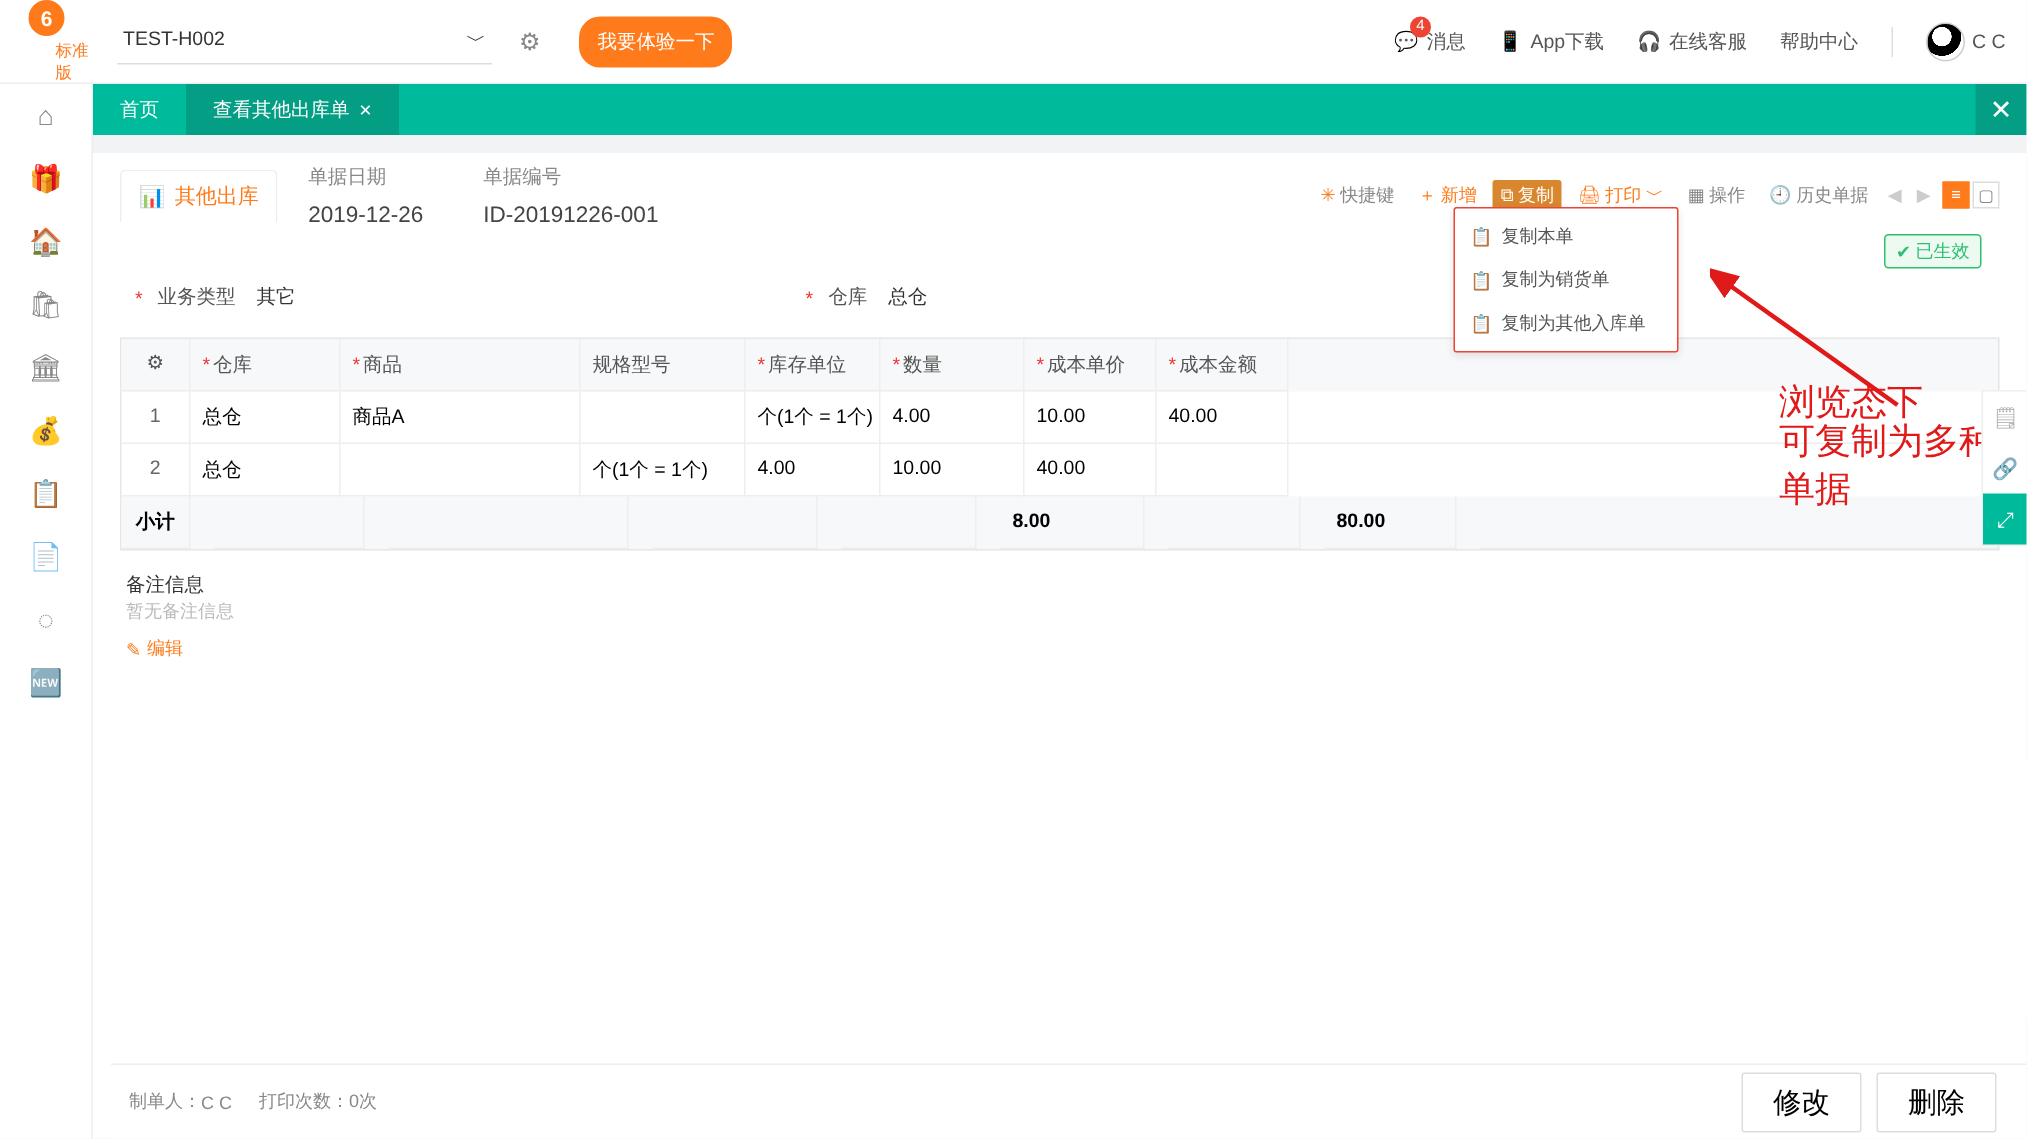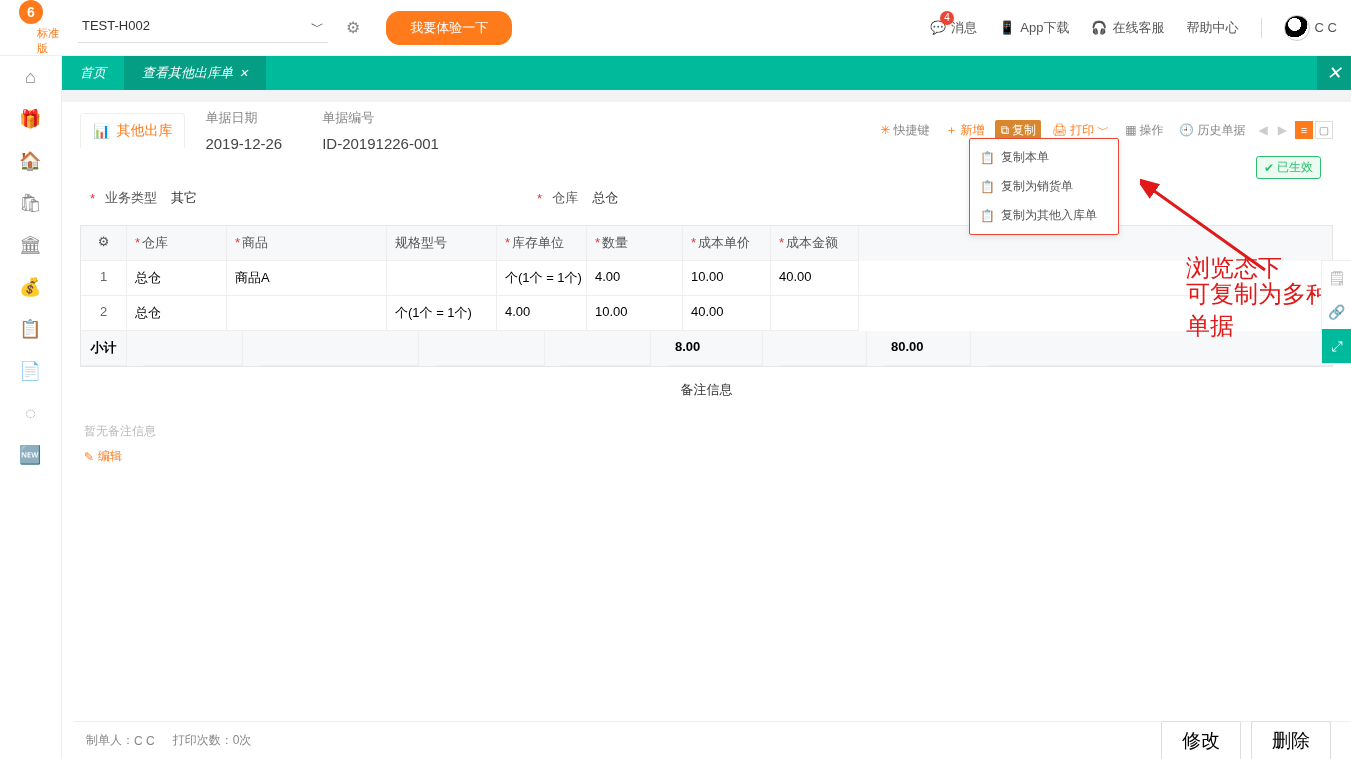--- a/index.html
+++ b/index.html
@@ -6,32 +6,32 @@
 body { width: 1351px; height: 759px; background: #f5f5f5; overflow: hidden; position: relative; }
 
 .topbar { height: 56px; background: #fff; display: flex; align-items: center; padding: 0 14px 0 0; border-bottom: 1px solid #eee; }
 .logo-block { width: 62px; height: 56px; display:flex; flex-direction:column; align-items:center; justify-content:center; }
 .logo-mark { width: 24px; height:24px; border-radius:50%; background:#ff7a1a; display:flex; align-items:center; justify-content:center; color:#fff; font-size:14px; font-weight:700;}
 .logo-text { font-size: 11px; color:#ff7a1a; margin-top:2px;margin-left:37px; }
 .org-select { width: 250px; border-bottom:1px solid #ddd; display:flex; align-items:flex-start; justify-content:space-between; padding:6px 4px; margin-left:16px; }
 .org-select span { font-size:13px; color:#333; }
 .chev { color:#ff7a1a; font-size:12px; }
 .gear-small { color:#888; margin-left:18px; font-size:16px; }
-.primary-btn { background:#ff7a1a; color:#fff; border:none; padding:8px 24px; border-radius:14px; font-size:13px; margin-left:26px; cursor:pointer; }
+.primary-btn { background:#ff7a1a; color:#fff; border:none; padding:8px 12px; border-radius:14px; font-size:13px; margin-left:26px; cursor:pointer; }
 .top-spacer { flex:1; }
 .top-links { display:flex; align-items:center; gap:22px; }
 .top-link { display:flex; align-items:center; gap:5px; font-size:13px; color:#555; position:relative; cursor:pointer; }
 .badge { position:absolute; top:-8px; left:10px; background:#e43; color:#fff; font-size:10px; width:14px; height:14px; border-radius:50%; display:flex; align-items:center; justify-content:center;}
 .avatar { width:26px; height:26px; border-radius:50%; background: radial-gradient(circle at 40% 35%, #fff 30%, #000 31% 60%, #fff 61%); border:1px solid #ccc; }
 .top-sep { width:1px; height:20px; background:#ddd; }
 
 .left-rail { position:absolute; left:0; top:56px; bottom:0; width:62px; background:#fff; border-right:1px solid #eee; display:flex; flex-direction:column; align-items:center; padding-top:10px; gap:20px; }
 .rail-ico { width:22px; height:22px; color:#888; display:flex; align-items:center; justify-content:center; font-size:18px; cursor:pointer;}
 
-.tabbar { position:absolute; left:62px; right:0; top:56px; height:34px; background:#00ba9c; display:flex; align-items:stretch;font-style:italic; }
+.tabbar { position:absolute; left:62px; right:0; top:56px; height:34px; background:#00ba9c; display:flex; align-items:stretch; }
 .tab { padding:0 18px; display:flex; align-items:center; color:#fff; font-size:13px; cursor:pointer; }
 .tab.active { background:#049e85; }
 .tab .x { margin-left:6px; font-size:11px; }
 .tab-close-all { margin-left:auto; width:34px; display:flex; align-items:center; justify-content:center; color:#fff; background:#049e85; cursor:pointer; font-size:18px;}
 
 .workarea { position:absolute; left:62px; right:0; top:90px; bottom:0; background:#f2f3f5; }
 .canvas { position:absolute; inset:12px 0 0 0; background:#fff; display:flex; flex-direction:column; }
 
 .doc-head { display:flex; align-items:center; padding:10px 18px 0 18px; height:46px; }
 .doc-tab { display:flex; align-items:center; gap:6px; padding:8px 12px; border:1px solid #eee; border-bottom:none; border-radius:4px 4px 0 0; font-size:14px; color:#ff7a1a; background:#fff;}
@@ -62,25 +62,25 @@
 .gh, .gr { display:grid; grid-template-columns: 46px 100px 160px 110px 90px 96px 88px 88px 1fr; }
 .gh { background:#f7f8f9; }
 .gh > div, .gr > div { padding:8px 8px; border-right:1px solid #eee; border-bottom:1px solid #eee; white-space:nowrap; overflow:hidden;}
 .gh > div { color:#555; }
 .gh .req { color:#e33; }
 .gr.sum { background:#f7f8f9; font-weight:600;gap:16px;}
 .gear-cell { text-align:center; color:#aaa;}
 .idx { text-align:center; color:#666;}
 
 .remarks { padding:14px 22px; font-size:13px;}
-.remarks-title { color:#333; margin-bottom:24px;text-align:center;}
+.remarks-title { color:#333; margin-bottom:0;}
 .remarks-empty { color:#bbb; font-size:12px; margin-bottom:8px;}
 .edit-link { color:#ff7a1a; font-size:12px; display:flex; align-items:center; gap:4px; cursor:pointer;}
 
-.footer { position:absolute; left:12px; right:0; bottom:0; height:38px; background:#fff; border-top:1px solid #eee; display:flex; align-items:center; padding:0 20px 0 12px; font-size:12px; color:#888;}
+.footer { position:absolute; left:12px; right:0; bottom:0; height:50px; background:#fff; border-top:1px solid #eee; display:flex; align-items:center; padding:0 20px 0 12px; font-size:12px; color:#888;}
 .footer .spacer { flex:1; }
 .fbtn { border:1px solid #ddd; background:#fff; padding:6px 20px; margin-left:10px; border-radius:2px; cursor:pointer; font-size:19px;}
 
 .dropdown { position:absolute; top:36px; right:232px; width:150px; background:#fff; border:1px solid #e43; border-radius:2px; box-shadow:0 2px 6px rgba(0,0,0,.1); padding:4px 0;}
 .dd-item { display:flex; align-items:center; gap:6px; padding:6px 10px; font-size:12px; color:#555; cursor:pointer;}
 .dd-item .ico { color:#ff7a1a; }
 
 .annotation { position:absolute; color:#e01919; font-size:24px; pointer-events:none;}
 .arrow-svg { position:absolute; pointer-events:none;}
 

